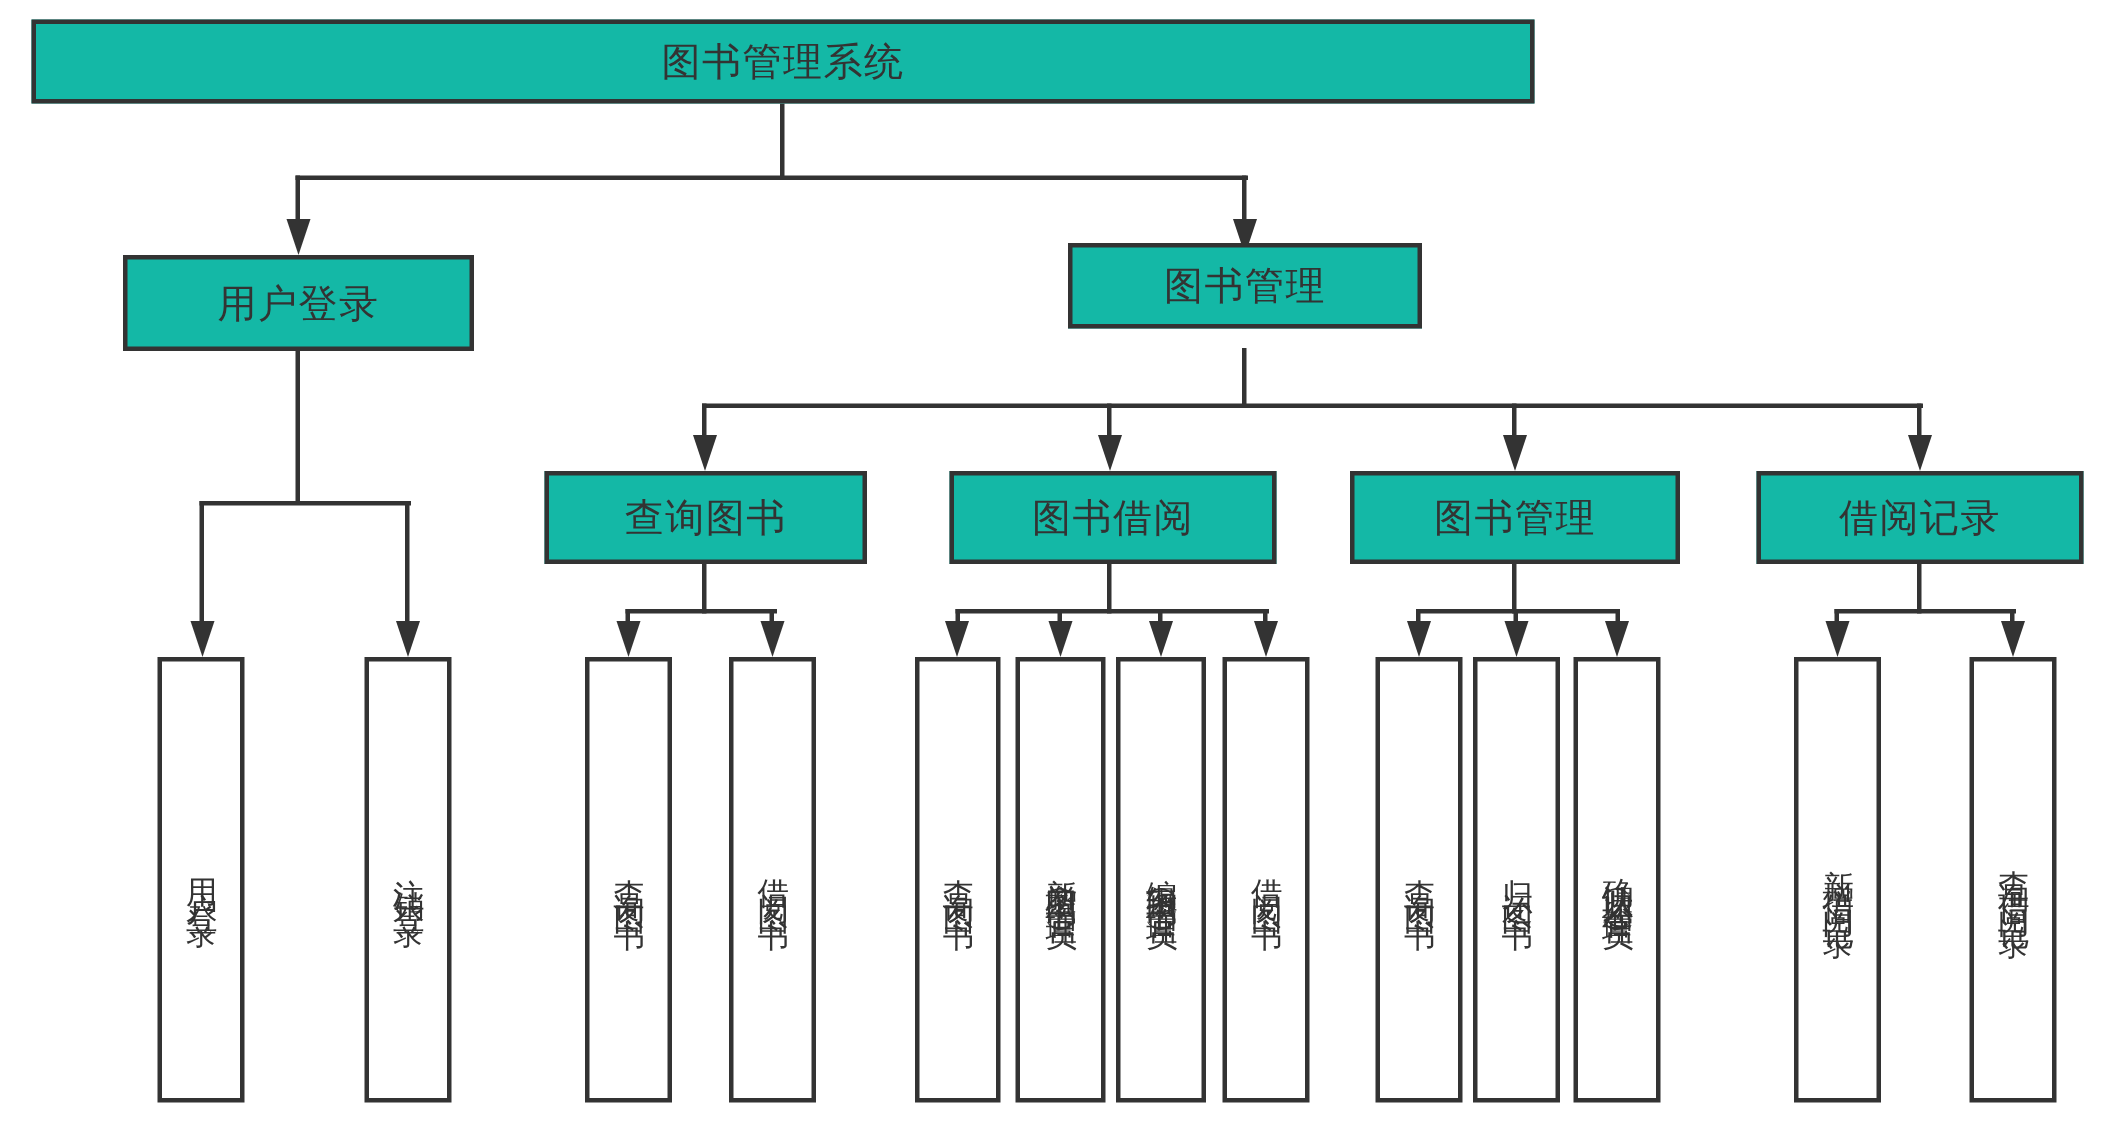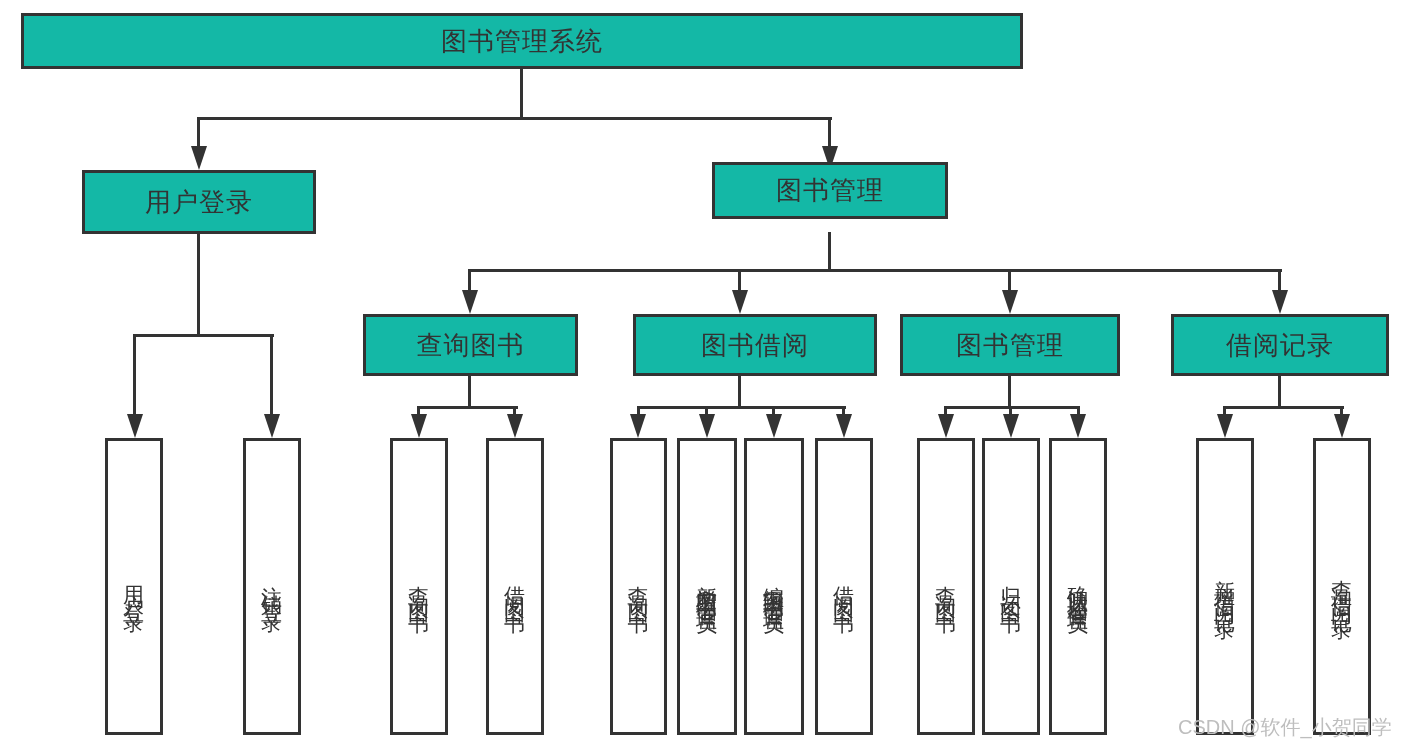--- a/index.html
+++ b/index.html
@@ -105,21 +105,21 @@
   <div class="a" style="left:1217px;top:414px"></div>
   <div class="v" style="left:1340px;top:406px;height:10px"></div>
   <div class="a" style="left:1334px;top:414px"></div>
 
   <div class="node" style="left:21px;top:13px;width:1002px;height:56px">图书管理系统</div>
 
   <div class="node" style="left:82px;top:170px;width:234px;height:64px">用户登录</div>
   <div class="node" style="left:712px;top:162px;width:236px;height:57px">图书管理</div>
 
   <div class="node" style="left:363px;top:314px;width:215px;height:62px">查询图书</div>
-  <div class="node" style="left:633px;top:314px;width:244px;height:62px">图书借阅</div>
+  <div class="node" style="left:633px;top:314px;width:218px;height:62px">图书借阅</div>
   <div class="node" style="left:900px;top:314px;width:220px;height:62px">图书管理</div>
   <div class="node" style="left:1171px;top:314px;width:218px;height:62px">借阅记录</div>
 
   <div class="vnode" style="left:105px;width:58px">
     <span class="vtext">用户登录</span>
   </div>
   <div class="vnode" style="left:243px;width:58px">
     <span class="vtext">注销登录</span>
   </div>
 
@@ -153,15 +153,14 @@
     <span class="vtext tight">确认归还（管理员）</span>
   </div>
 
   <div class="vnode" style="left:1196px;width:58px">
     <span class="vtext mid">新增借阅记录</span>
   </div>
   <div class="vnode" style="left:1313px;width:58px">
     <span class="vtext mid">查询借阅记录</span>
   </div>
 
-  <div class="watermark">CSDN @软件_小贺同学</div>
 
 </div>
 
 </body></html>

